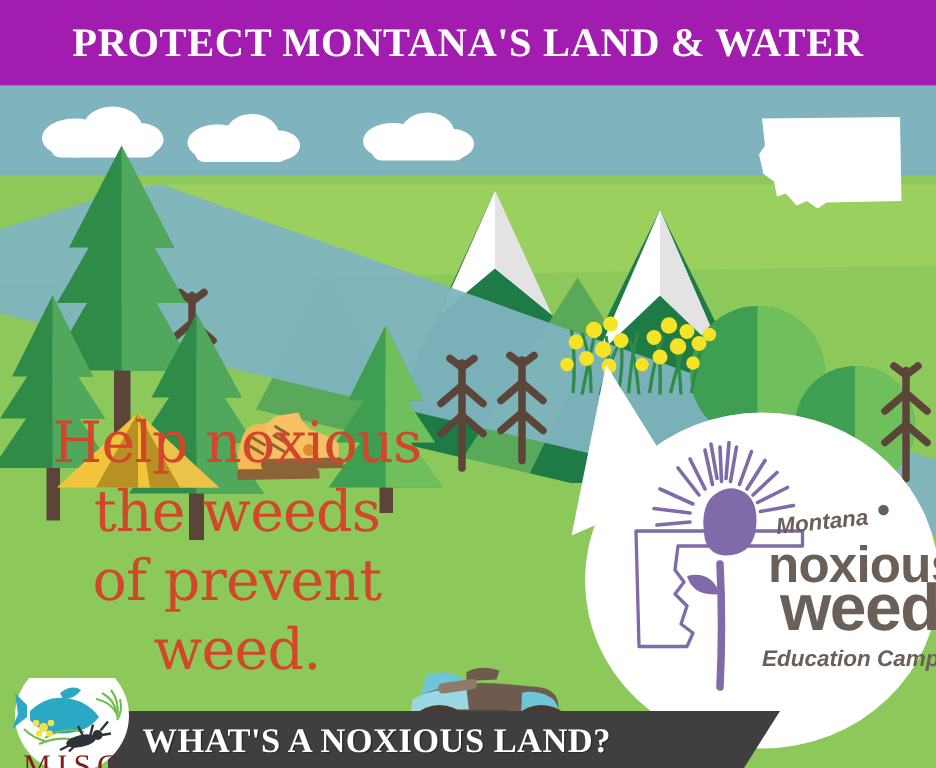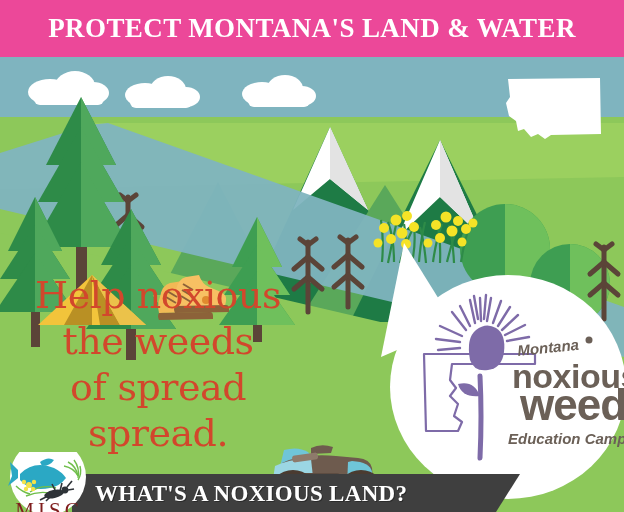--- a/index.html
+++ b/index.html
@@ -4,21 +4,21 @@
 <style>
   html,body{margin:0;padding:0;background:#fff;}
   body{font-family:"Liberation Sans",sans-serif;}
   #poster{
     position:relative;width:624px;height:512px;overflow:hidden;
     background:#8DC85A;
   }
   
   .header-band{
     position:absolute;left:0;top:0;width:624px;height:57px;
-    background:#ec4899;display:flex;align-items:center;justify-content:center;
+    background:#a21caf;display:flex;align-items:center;justify-content:center;
   }
   .header-title{
     color:#FFFFFF;font-family:"Liberation Serif",serif;font-weight:bold;
     font-size:27px;letter-spacing:0.4px;white-space:nowrap;
   }
   
   .scene{position:absolute;left:0;top:57px;width:624px;height:455px;overflow:hidden;}
   .scene svg{display:block;}
   
   .headline{
@@ -270,22 +270,22 @@
       <g>
         <path d="M404,186 L381,300 L455,268 Z" fill="#FFFFFF"></path>
         <ellipse cx="508" cy="330" rx="118" ry="112" fill="#FFFFFF"></ellipse>
       </g>
     </svg>
   </div>
 
   <div class="headline">
     <span>Help noxious</span>
     <span>the weeds</span>
-    <span>of spread</span>
-    <span>spread.</span>
+    <span>of prevent</span>
+    <span>weed.</span>
   </div>
 
   <div class="bubble-wrap">
     <svg width="232" height="190" viewBox="0 0 232 190" xmlns="http://www.w3.org/2000/svg">
 
       <g fill="none" stroke="#7E6BA8" stroke-width="2.2" stroke-linejoin="round">
         <path d="M32,62 L143,62 L143,72 L60,72 L58,88 L64,96 L58,104 L66,112 L62,124 L70,130 L66,139 L34,139 Z"></path>
       </g>
 
       <g fill="#7E6BA8">

